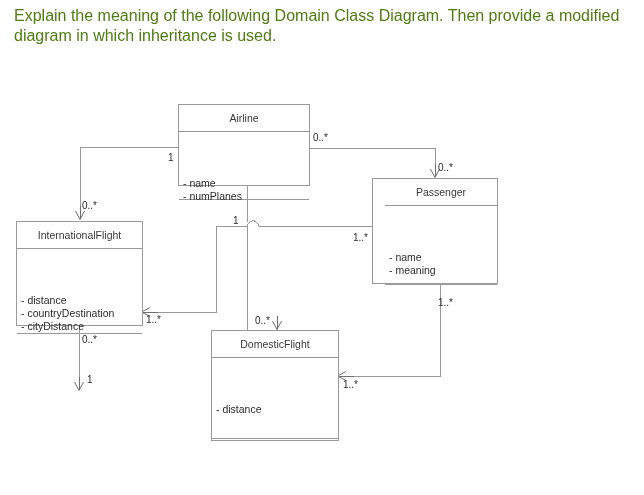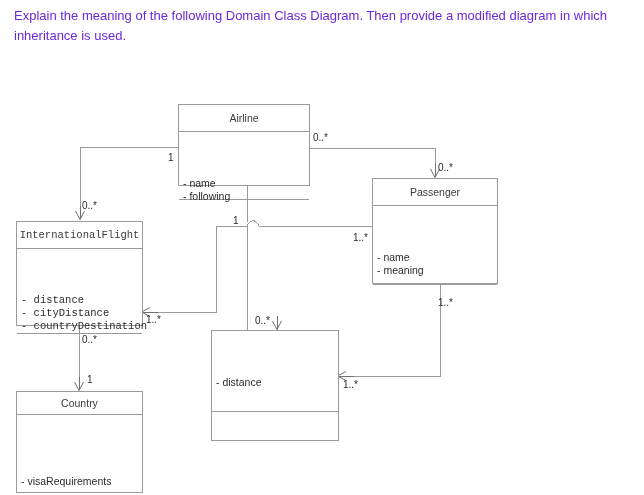--- a/index.html
+++ b/index.html
@@ -3,21 +3,21 @@
 <meta charset="utf-8">
 <style>
   html,body{margin:0;padding:0;background:#ffffff;}
   body{
     width:644px;height:495px;position:relative;overflow:hidden;
     font-family:"Liberation Sans","DejaVu Sans",sans-serif;
     color:#000000;
   }
   #prompt{
     position:absolute;left:14px;top:6px;width:618px;
-    font-size:13px;line-height:20px;color:#6d28d9;
+    font-size:16px;line-height:20px;color:#4d7c0f;
   }
   #canvas{position:absolute;left:0;top:16px;width:644px;height:495px;}
   svg#wires{position:absolute;left:0;top:0;width:644px;height:495px;overflow:visible;}
 
   .uml-class{
     position:absolute;background:#ffffff;
     border:1px solid #9a9a9a;
     box-sizing:border-box;
     z-index:3;
   }
@@ -93,58 +93,52 @@
         <path d="M79,310 L79,368"></path>
         <path d="M79,361 L79,374" marker-end="url(#ah)" stroke="#6f6f6f"></path>
       </g>
     </g>
   </svg>
 
   <div class="uml-class" style="left:178px;top:88px;width:132px;height:82px;">
     <div class="uml-name" style="height:27px;">Airline</div>
     <div class="uml-attrs" style="height:28px;">
       <div>- name</div>
-      <div>- following</div>
+      <div>- numPlanes</div>
     </div>
     <div class="uml-ops" style="height:26px;"></div>
   </div>
 
-  <div class="uml-class" style="left:372px;top:162px;width:126px;height:106px;">
+  <div class="uml-class" style="left:372px;top:162px;width:126px;height:106px;padding-left:12px;">
     <div class="uml-name" style="height:27px;">Passenger</div>
     <div class="uml-attrs" style="height:39px;">
       <div>- name</div>
       <div>- meaning</div>
     </div>
     <div class="uml-ops" style="height:39px;"></div>
   </div>
 
-  <div class="uml-class" style="left:16px;top:205px;width:127px;height:105px;font-family:Liberation Mono, monospace;">
+  <div class="uml-class" style="left:16px;top:205px;width:127px;height:105px;">
     <div class="uml-name" style="height:27px;">InternationalFlight</div>
     <div class="uml-attrs" style="height:45px;">
       <div>- distance</div>
+      <div>- countryDestination</div>
       <div>- cityDistance</div>
-      <div>- countryDestination</div>
     </div>
     <div class="uml-ops" style="height:32px;"></div>
   </div>
 
   <div class="uml-class" style="left:211px;top:314px;width:128px;height:111px;">
+    <div class="uml-name" style="height:27px;">DomesticFlight</div>
     <div class="uml-attrs" style="height:41px;">
       <div>- distance</div>
     </div>
     <div class="uml-ops" style="height:42px;"></div>
   </div>
 
-  <div class="uml-class" style="left:16px;top:375px;width:127px;height:102px;">
-    <div class="uml-name" style="height:23px;">Country</div>
-    <div class="uml-attrs" style="height:54px;padding-top:20px;">
-      <div>- visaRequirements</div>
-    </div>
-    <div class="uml-ops" style="height:24px;"></div>
-  </div>
 
   <div class="mult" style="left:168px;top:136px;">1</div>
   <div class="mult" style="left:82px;top:184px;">0..*</div>
   <div class="mult" style="left:313px;top:116px;">0..*</div>
   <div class="mult" style="left:438px;top:146px;">0..*</div>
   <div class="mult" style="left:233px;top:199px;">1</div>
   <div class="mult" style="left:353px;top:216px;">1..*</div>
   <div class="mult" style="left:146px;top:298px;">1..*</div>
   <div class="mult" style="left:255px;top:299px;">0..*</div>
   <div class="mult" style="left:438px;top:281px;">1..*</div>

